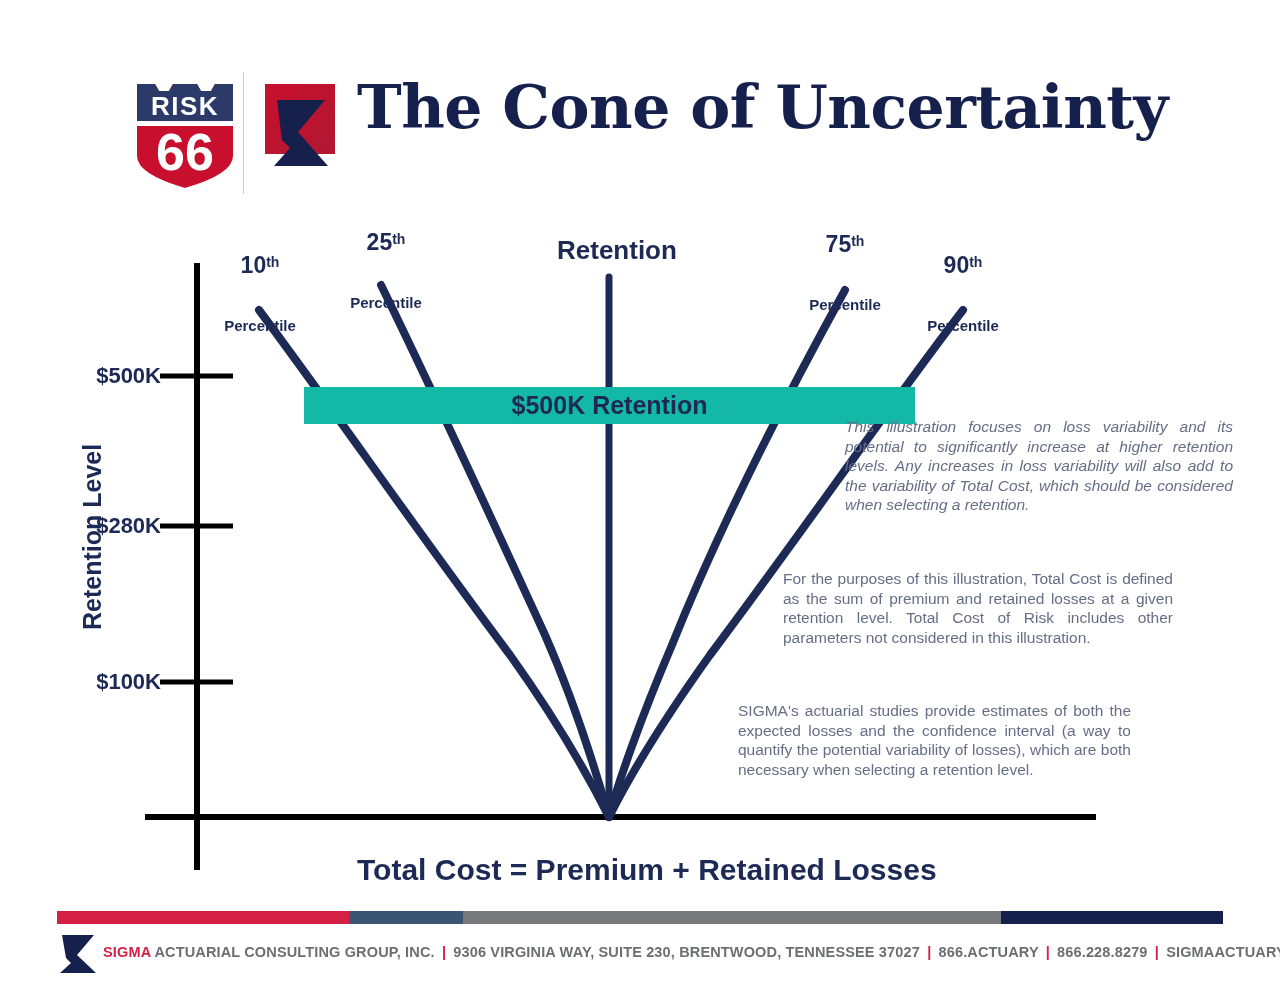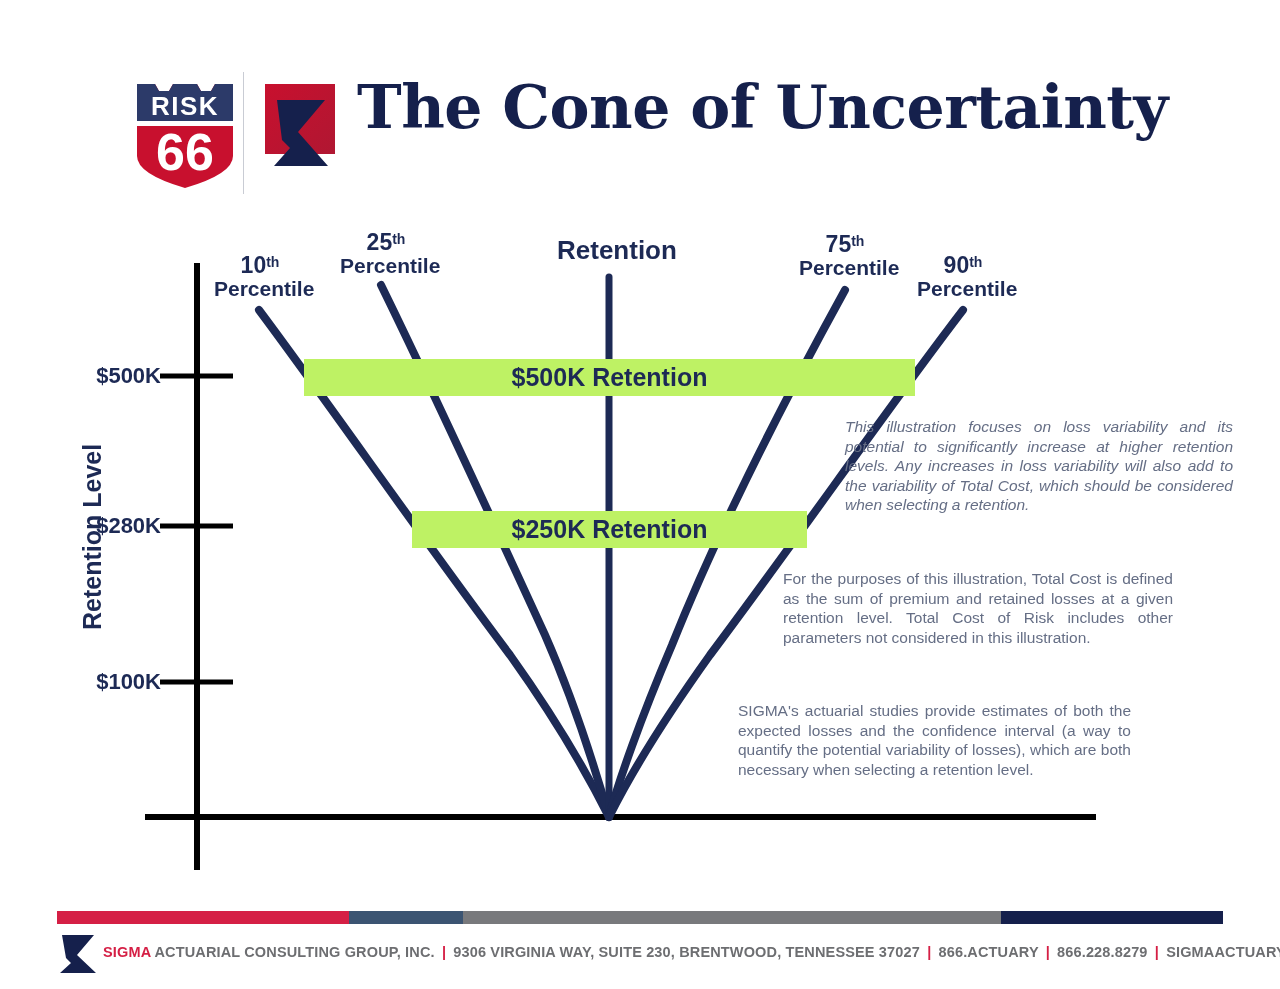--- a/index.html
+++ b/index.html
@@ -88,21 +88,22 @@
   .pct-label .num {
     font-size: 23px;
   }
   .pct-label .sup {
     font-size: 14px;
     vertical-align: super;
     line-height: 0;
   }
   .pct-label .word {
     display: block;
-    font-size: 21px;
+    font-size: 15px;
+    margin-top: 40px;
   }
   #lbl-expected {
     position: absolute;
     color: #1d2a55;
     font-weight: bold;
     font-size: 26px;
     white-space: nowrap;
   }
 
   .axis-tick-label {
@@ -119,24 +120,25 @@
     color: #1d2a55;
     font-weight: bold;
     font-size: 25px;
     white-space: nowrap;
     transform-origin: 0 0;
     transform: rotate(-90deg);
   }
 
   .retention-bar {
     position: absolute;
-    background: #bef264;
+    background: #14b8a6;
     display: flex;
     align-items: center;
     justify-content: center;
+    margin-top: 28px;
   }
   .retention-bar span {
     color: #1d2a55;
     font-weight: bold;
     font-size: 25px;
     white-space: nowrap;
   }
 
   .note {
     position: absolute;
@@ -272,28 +274,26 @@
 
     <div class="axis-tick-label" style="left:26px; top:158px; width:135px;">$500K</div>
     <div class="axis-tick-label" style="left:26px; top:308px; width:135px;">$280K</div>
     <div class="axis-tick-label" style="left:26px; top:464px; width:135px;">$100K</div>
 
     <div id="y-axis-title" style="left:78px; top:425px;">Retention Level</div>
 
     <div class="retention-bar" style="left:304px; top:154px; width:611px; height:37px;">
       <span>$500K Retention</span>
     </div>
-    <div class="retention-bar" style="left:412px; top:306px; width:395px; height:37px;">
-      <span>$250K Retention</span>
-    </div>
 
     <div class="note" style="left:845px; top:212px; width:388px;font-style:italic;">This illustration focuses on loss variability and its potential to significantly increase at higher retention levels.  Any increases in loss variability will also add to the variability of Total Cost, which should be considered when selecting a retention.</div>
     <div class="note" style="left:783px; top:364px; width:390px;">For the purposes of this illustration, Total Cost is defined as the sum of premium and retained losses at a given retention level. Total Cost of Risk includes other parameters not considered in this illustration.</div>
     <div class="note" style="left:738px; top:496px; width:393px;">SIGMA's actuarial studies provide estimates of both the expected losses and the confidence interval (a way to quantify the potential variability of losses), which are both necessary when selecting a retention level.</div>
 
+    <div id="x-axis-title" style="left:357px; top:648px;">Total Cost = Premium + Retained Losses</div>
   </div>
 
   <div id="footer">
 
     <div id="footer-rule">
       <div style="width:25.0%; background:#d51f45;"></div>
       <div style="width:9.8%; background:#3b5472;"></div>
       <div style="width:46.2%; background:#78797c;"></div>
       <div style="width:19.0%; background:#15204c;"></div>
     </div>

